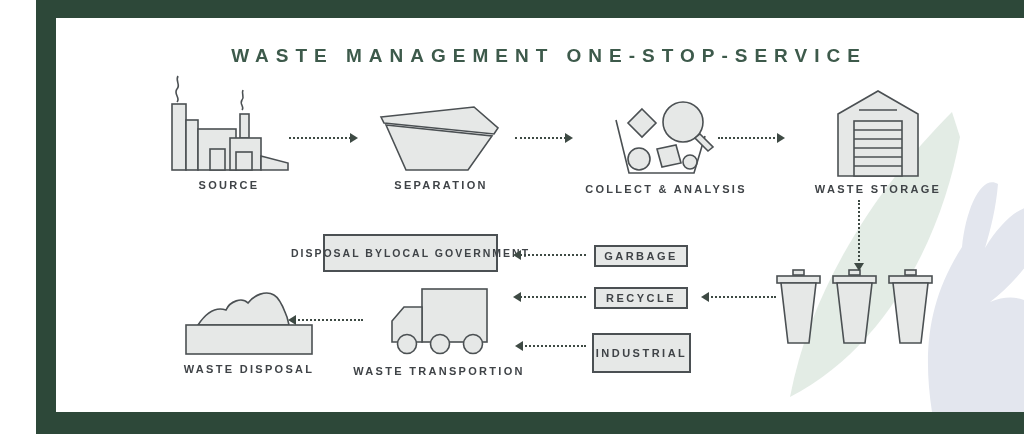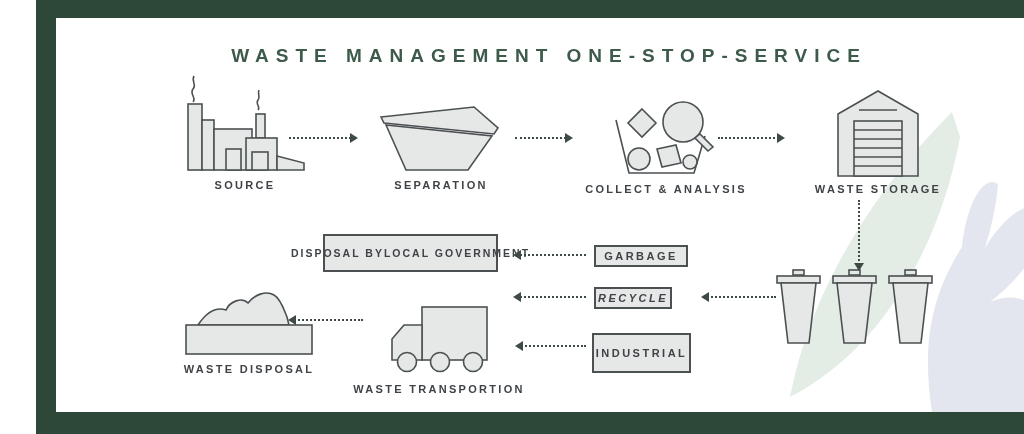--- a/index.html
+++ b/index.html
@@ -46,29 +46,29 @@
   .arr.left::before{
     content:"";position:absolute;left:-8px;top:-6px;
     border:5px solid transparent;border-right:8px solid var(--arrow);
   }
   .arr.down{border-top:none;border-left:2px dotted var(--arrow);width:0;}
   .arr.down::after{
     content:"";position:absolute;left:-6px;bottom:-8px;
     border:5px solid transparent;border-top:8px solid var(--arrow);
   }
   
-  .n-source{left:104px;top:56px;width:170px;}
+  .n-source{left:88px;top:56px;width:170px;}
   .n-container{left:300px;top:82px;width:170px;}
   .n-collect{left:525px;top:76px;width:170px;}
   .n-storage{left:752px;top:68px;width:140px;}
   .n-separation{left:700px;top:250px;width:200px;}
-  .n-transport{left:288px;top:284px;width:190px;}
+  .n-transport{left:288px;top:266px;width:190px;}
   .n-dispose{left:98px;top:268px;width:190px;}
   .b-garbage{left:538px;top:227px;width:94px;height:22px;}
-  .b-recycle{left:538px;top:269px;width:78px;height:22px;font-style:italic;}
+  .b-recycle{left:538px;top:269px;width:94px;height:22px;}
   .b-industrial{left:536px;top:315px;width:99px;height:40px;}
   .b-disposal{left:267px;top:216px;width:175px;height:38px;}
   .a1{left:233px;top:119px;width:66px;}
   .a2{left:459px;top:119px;width:55px;}
   .a3{left:662px;top:119px;width:64px;}
   .ad{left:802px;top:182px;height:68px;}
   .a4{left:648px;top:278px;width:72px;}
   .a5{left:460px;top:236px;width:70px;}
   .a6{left:460px;top:278px;width:70px;}
   .a7{left:462px;top:327px;width:68px;}

